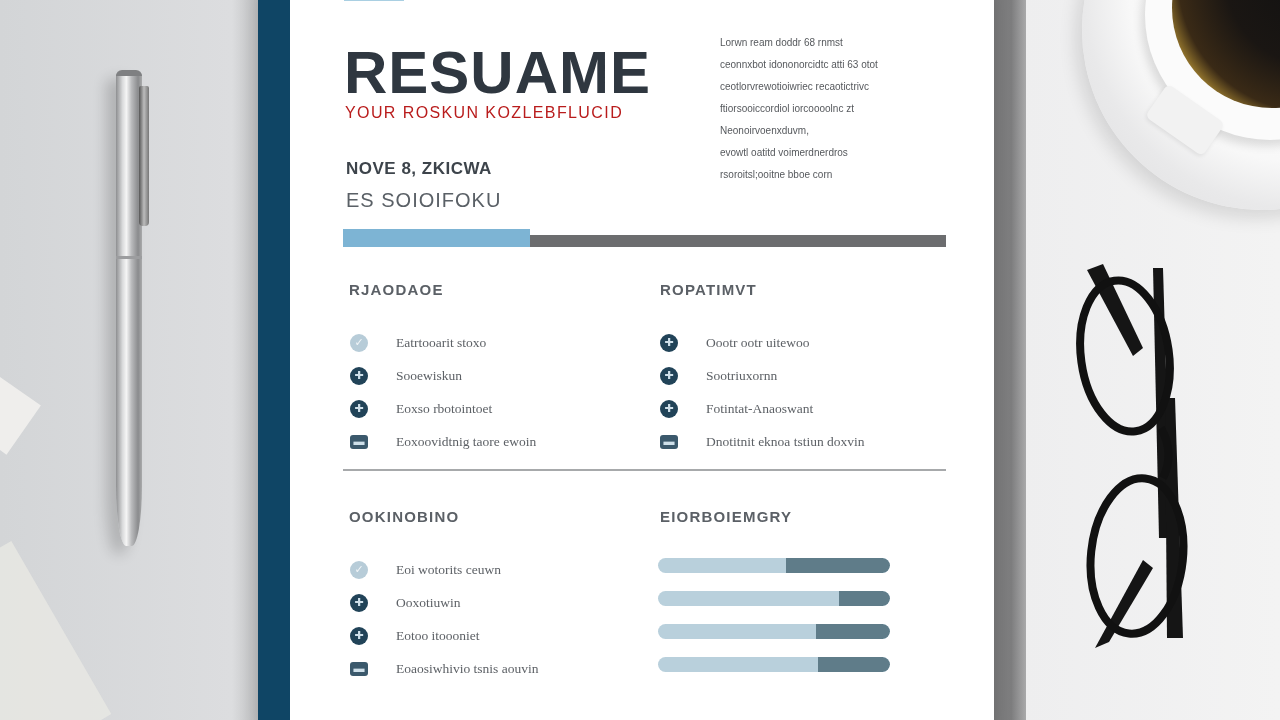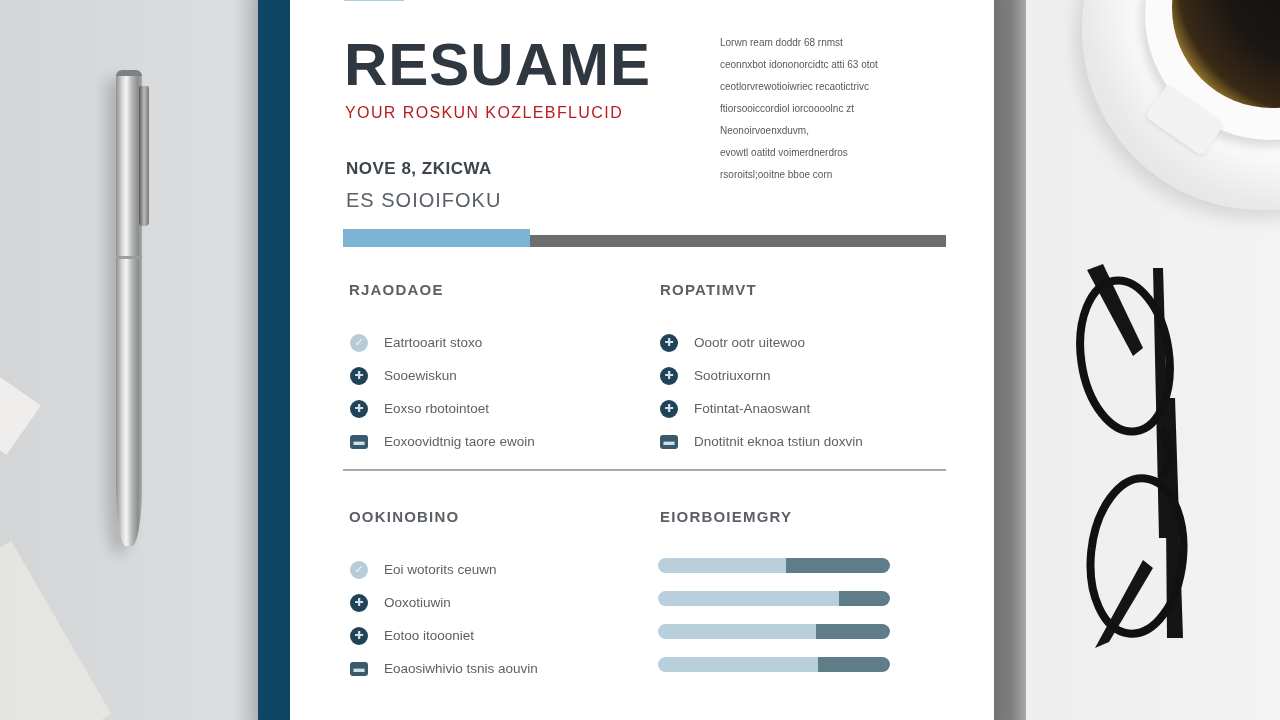--- a/index.html
+++ b/index.html
@@ -47,21 +47,21 @@
   }
   .sheet-band {
     position: absolute; left: 0; top: 0; width: 32px; height: 100%;
     background: #0f4565;
   }
   .sheet-content { position: absolute; left: 0; top: 10px; width: 100%; height: 720px; }
 
   .top-accent { position: absolute; left: 86px; top: -4px; width: 60px; height: 5px; background: #a9cfe2; }
 
   .title {
-    position: absolute; left: 86px; top: 30px;
+    position: absolute; left: 86px; top: 38px;
     font-size: 60px; font-weight: 700; letter-spacing: 1px; color: #2f3740;
   }
   .subtitle {
     position: absolute; left: 87px; top: 104px;
     font-size: 16px; letter-spacing: 1.4px; color: #b91c1c; text-align: center;
   }
   .name-line {
     position: absolute; left: 88px; top: 159px;
     font-size: 17px; font-weight: 700; letter-spacing: .5px; color: #3d444b;
   }
@@ -84,21 +84,21 @@
   }
   .list { position: absolute; }
   .list-item { display: flex; align-items: center; height: 33px; }
   .bullet {
     width: 18px; height: 18px; border-radius: 50%;
     background: #214358; display: flex; align-items: center; justify-content: center;
     color: #cfe0ea; font-size: 11px; line-height: 1; flex-shrink: 0;
   }
   .bullet.light { background: #b7ccd8; color: #f2f6f8; }
   .bullet.square { border-radius: 3px; width: 18px; height: 14px; background: #3b596c; }
-  .item-label { margin-left: 16px; font-size: 13.5px; color: #5d6166; white-space: nowrap; }
+  .item-label { margin-left: 28px; font-size: 13.5px; color: #5d6166; white-space: nowrap; font-family: Liberation Serif, serif; }
 
   .rule { position: absolute; left: 85px; top: 469px; width: 603px; height: 2px; background: #a7a9ab; }
 
   .skills { position: absolute; left: 400px; top: 558px; width: 232px; }
   .skill-bar {
     position: relative; width: 232px; height: 15px; border-radius: 8px;
     background: #b9d0dc; margin-bottom: 18px; overflow: hidden;
   }
   .skill-bar .fill-rest {
     position: absolute; top: 0; right: 0; height: 100%;

